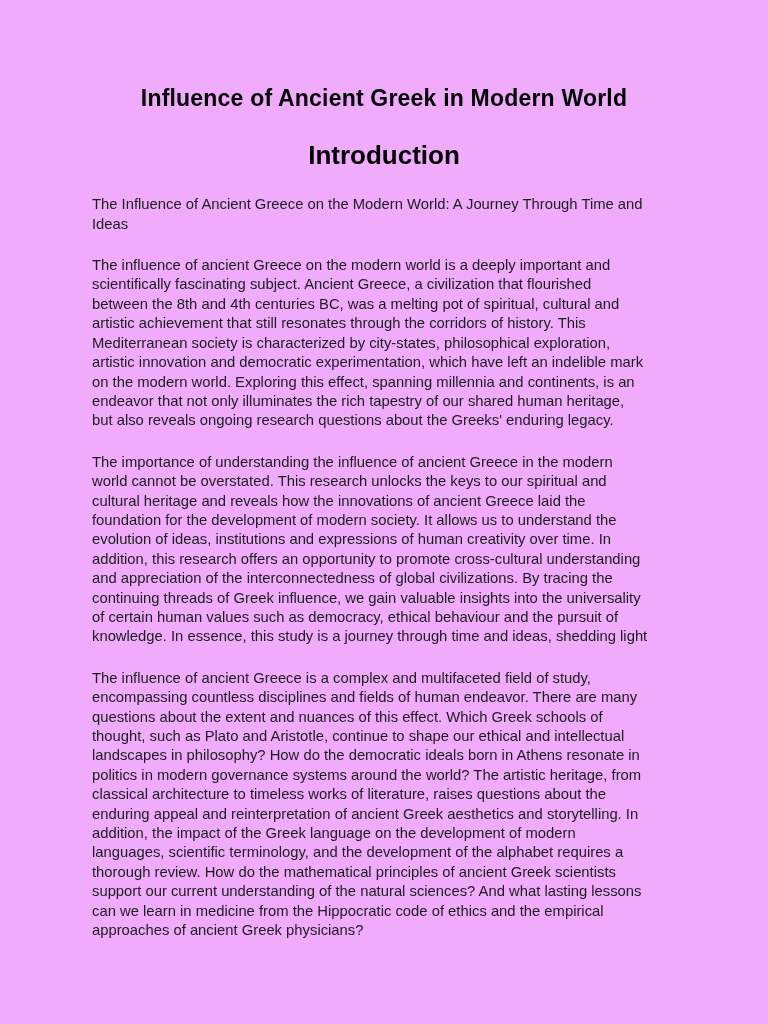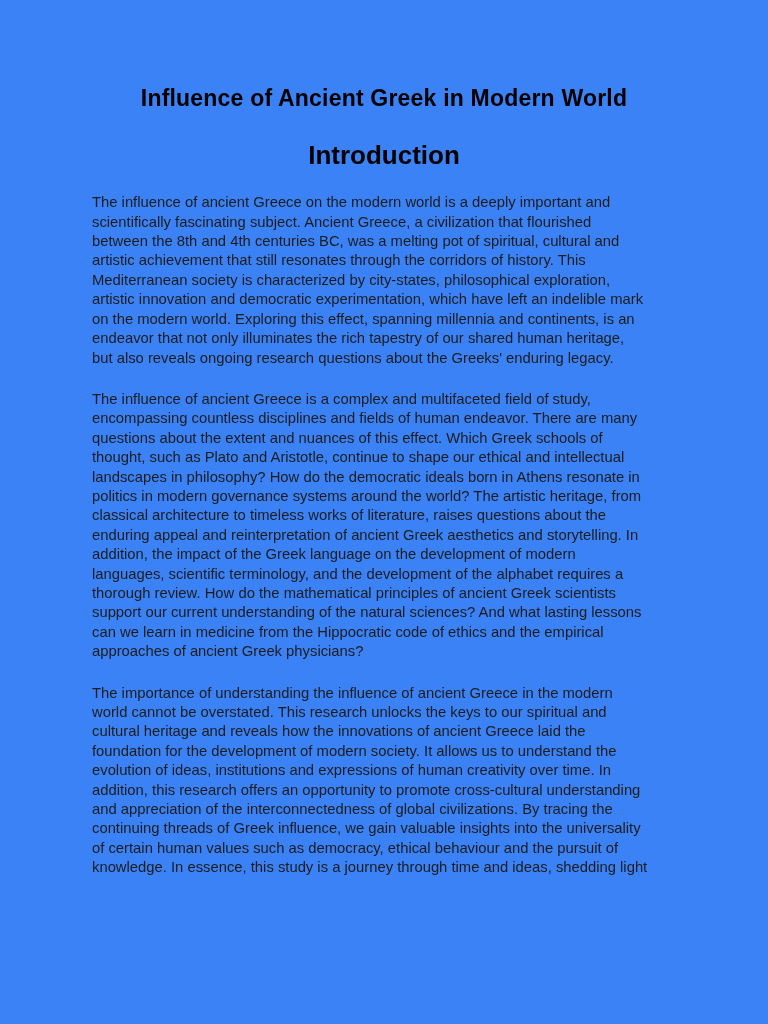--- a/index.html
+++ b/index.html
@@ -10,21 +10,21 @@
   body {
     width: 768px;
     height: 1024px;
     overflow: hidden;
     font-family: "Liberation Sans", sans-serif;
   }
   .page {
     position: relative;
     width: 768px;
     height: 1024px;
-    background: #3b82f6;
+    background: #f0abfc;
     box-sizing: border-box;
     padding: 84px 92px 0 92px;
   }
   .doc-title {
     margin: 0;
     font-size: 23px;
     line-height: 1.25;
     font-weight: bold;
     color: #000000;
     text-align: center;
@@ -51,49 +51,51 @@
   }
 </style>
 </head>
 <body>
 
 <div class="page">
   <h1 class="doc-title">Influence of Ancient Greek in Modern World</h1>
 
   <h2 class="section-heading">Introduction</h2>
 
+  <p class="para first">The Influence of Ancient Greece on the Modern World: A Journey Through Time and
+Ideas</p>
 
   <p class="para">The influence of ancient Greece on the modern world is a deeply important and
 scientifically fascinating subject. Ancient Greece, a civilization that flourished
 between the 8th and 4th centuries BC, was a melting pot of spiritual, cultural and
 artistic achievement that still resonates through the corridors of history. This
 Mediterranean society is characterized by city-states, philosophical exploration,
 artistic innovation and democratic experimentation, which have left an indelible mark
 on the modern world. Exploring this effect, spanning millennia and continents, is an
 endeavor that not only illuminates the rich tapestry of our shared human heritage,
 but also reveals ongoing research questions about the Greeks' enduring legacy.</p>
+
+  <p class="para">The importance of understanding the influence of ancient Greece in the modern
+world cannot be overstated. This research unlocks the keys to our spiritual and
+cultural heritage and reveals how the innovations of ancient Greece laid the
+foundation for the development of modern society. It allows us to understand the
+evolution of ideas, institutions and expressions of human creativity over time. In
+addition, this research offers an opportunity to promote cross-cultural understanding
+and appreciation of the interconnectedness of global civilizations. By tracing the
+continuing threads of Greek influence, we gain valuable insights into the universality
+of certain human values such as democracy, ethical behaviour and the pursuit of
+knowledge. In essence, this study is a journey through time and ideas, shedding light</p>
 
   <p class="para">The influence of ancient Greece is a complex and multifaceted field of study,
 encompassing countless disciplines and fields of human endeavor. There are many
 questions about the extent and nuances of this effect. Which Greek schools of
 thought, such as Plato and Aristotle, continue to shape our ethical and intellectual
 landscapes in philosophy? How do the democratic ideals born in Athens resonate in
 politics in modern governance systems around the world? The artistic heritage, from
 classical architecture to timeless works of literature, raises questions about the
 enduring appeal and reinterpretation of ancient Greek aesthetics and storytelling. In
 addition, the impact of the Greek language on the development of modern
 languages, scientific terminology, and the development of the alphabet requires a
 thorough review. How do the mathematical principles of ancient Greek scientists
 support our current understanding of the natural sciences? And what lasting lessons
 can we learn in medicine from the Hippocratic code of ethics and the empirical
 approaches of ancient Greek physicians?</p>
-
-  <p class="para">The importance of understanding the influence of ancient Greece in the modern
-world cannot be overstated. This research unlocks the keys to our spiritual and
-cultural heritage and reveals how the innovations of ancient Greece laid the
-foundation for the development of modern society. It allows us to understand the
-evolution of ideas, institutions and expressions of human creativity over time. In
-addition, this research offers an opportunity to promote cross-cultural understanding
-and appreciation of the interconnectedness of global civilizations. By tracing the
-continuing threads of Greek influence, we gain valuable insights into the universality
-of certain human values such as democracy, ethical behaviour and the pursuit of
-knowledge. In essence, this study is a journey through time and ideas, shedding light</p>
 </div>
 
 </body></html>

